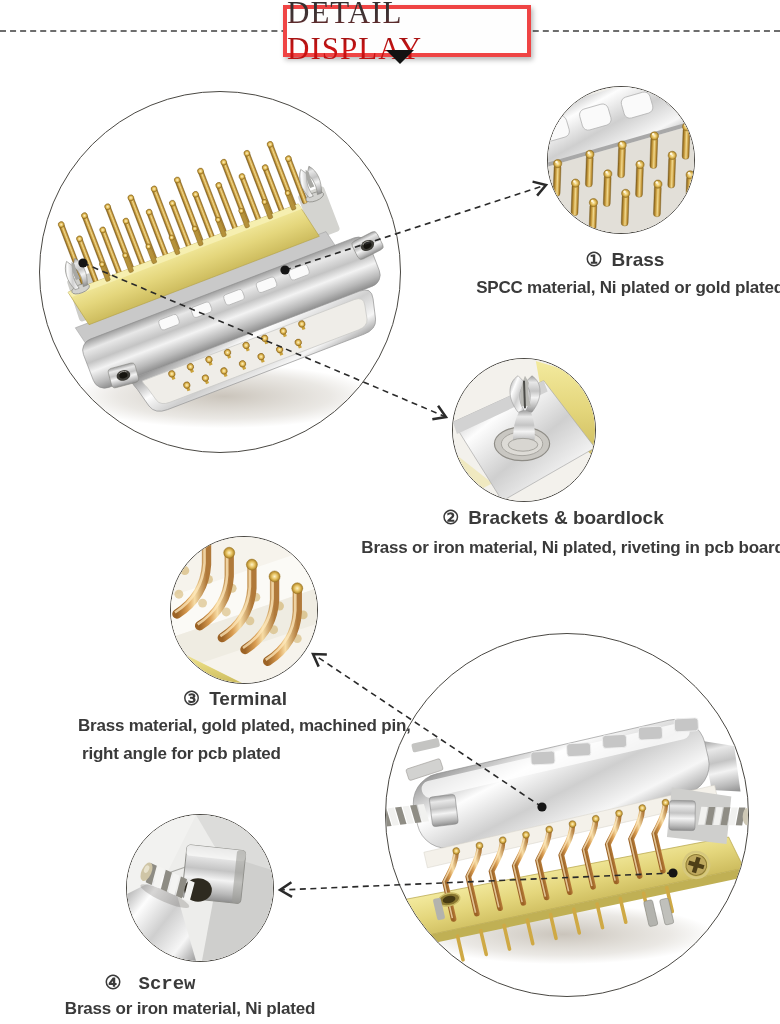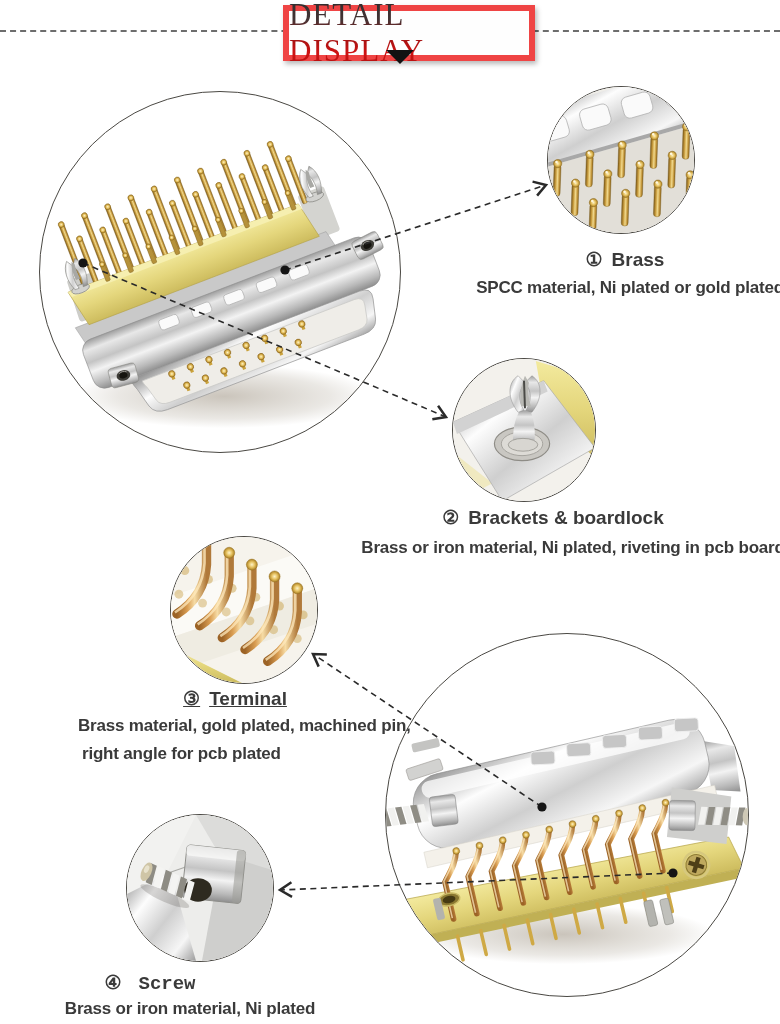--- a/index.html
+++ b/index.html
@@ -2,21 +2,21 @@
 <html><head>
 <meta charset="utf-8">
 <style>
   html,body{margin:0;padding:0;background:#fff;}
   #page{position:relative;width:780px;height:1024px;background:#fff;overflow:hidden;
         font-family:"Liberation Sans",sans-serif;}
   .abs{position:absolute;}
   .circle{border-radius:50%;border:1.6px solid #4a4843;overflow:hidden;background:#fff;box-sizing:border-box;}
   .circle svg{display:block;width:100%;height:100%;}
   .divider{left:0;top:30px;width:780px;height:0;border-top:2.5px dashed #6d6d6d;z-index:0;}
-  .title-box{left:283px;top:5px;width:240px;height:44px;background:#fefefe;border:6px solid #ef4444;
+  .title-box{left:283px;top:5px;width:240px;height:44px;background:#fefefe;border:4px solid #ef4444;
              box-shadow:2px 3px 5px rgba(0,0,0,.28);z-index:3;display:flex;align-items:center;justify-content:center;}
   .title-text{font-family:"Liberation Serif","DejaVu Serif",serif;font-size:31px;letter-spacing:1px;
               background:linear-gradient(180deg,#2b2b2b 0%,#443435 32%,#9c1212 55%,#d01313 78%,#a80f0f 100%);
               -webkit-background-clip:text;background-clip:text;color:transparent;-webkit-text-fill-color:transparent;}
   .tri-down{left:386px;top:50px;width:0;height:0;border-left:14px solid transparent;
             border-right:14px solid transparent;border-top:14px solid #121212;z-index:3;}
   .label{z-index:4;color:#3a3a3a;font-weight:bold;}
   .h{font-size:19px;text-align:center;white-space:nowrap;}
   .h .num{margin-right:9px;font-weight:bold;}
   .h.widegap .num{margin-right:17px;}
@@ -530,21 +530,21 @@
   <div class="abs label h" style="left:465px;top:248px;width:320px;">
     <span class="num">①</span><span>Brass</span>
   </div>
   <div class="abs label d center" style="left:465px;top:278px;width:330px;">SPCC material, Ni plated or gold plated</div>
 
   <div class="abs label h" style="left:338px;top:506px;width:430px;">
     <span class="num">②</span><span>Brackets &amp; boardlock</span>
   </div>
   <div class="abs label d center" style="left:353px;top:538px;width:440px;">Brass or iron material, Ni plated, riveting in pcb board</div>
 
-  <div class="abs label h" style="left:80px;top:687px;width:310px;text-decoration:underline;">
+  <div class="abs label h" style="left:80px;top:687px;width:310px;">
     <span class="num">③</span><span>Terminal</span>
   </div>
   <div class="abs label d" style="left:78px;top:712px;line-height:28px;">
     <div>Brass material, gold plated, machined pin,</div>
     <div style="padding-left:4px">right angle for pcb plated</div>
   </div>
 
   <div class="abs label h widegap" style="left:10px;top:971px;width:280px;font-family:Liberation Mono, monospace;">
     <span class="num">④</span><span>Screw</span>
   </div>

